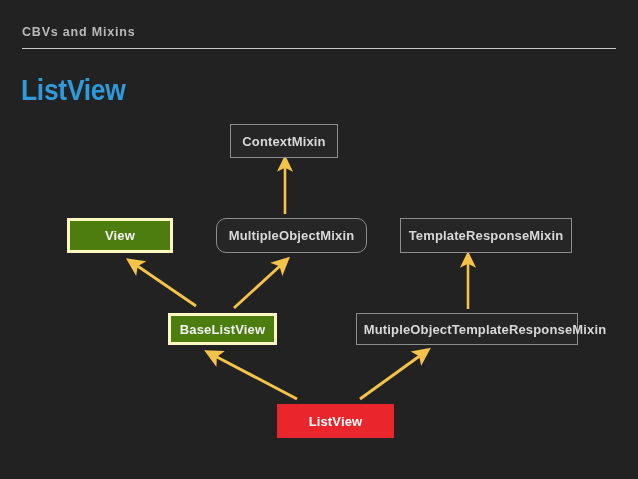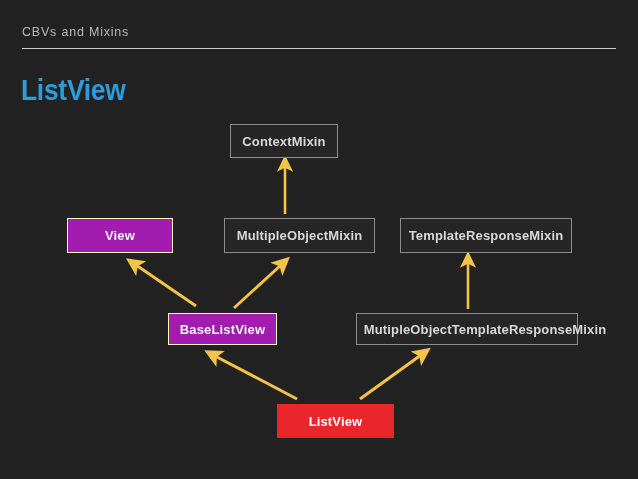--- a/index.html
+++ b/index.html
@@ -22,21 +22,21 @@
     height: 479px;
     background: #222222;
   }
 
   
   #header-title {
     position: absolute;
     left: 22px;
     top: 25px;
     font-size: 12.5px;
-    font-weight: normal;
+    font-weight: bold;
     letter-spacing: 0.8px;
     color: #b9b9b9;
     white-space: nowrap;
   }
   #header-rule {
     position: absolute;
     left: 22px;
     top: 48px;
     width: 594px;
     height: 1px;
@@ -82,34 +82,34 @@
     letter-spacing: 0.15px;
     white-space: nowrap;
     z-index: 3;
   }
   .node-outline {
     border: 1.5px solid #8d8d8d;
     background: #262626;
     color: #d8d8d8;
   }
   .node-green {
-    background: #a21caf;
-    border: 1px solid #fef9c3;
+    background: #4d7c0f;
+    border: 3px solid #fef9c3;
     color: #f2f2f2;
   }
   .node-red {
     background: #e8262c;
     border: 1px solid #e8262c;
     color: #ffffff;
     font-size: 13px;
   }
 
   #node-context-mixin       { left:230px; top:124px; width:108px; height:34px; }
   #node-view                { left:67px;  top:218px; width:106px; height:35px; }
-  #node-multiple-object     { left:224px; top:218px; width:151px; height:35px; }
+  #node-multiple-object     { left:216px; top:218px; width:151px; height:35px;border-radius:10px; }
   #node-template-response   { left:400px; top:218px; width:172px; height:35px; }
   #node-base-list-view      { left:168px; top:313px; width:109px; height:32px; }
   #node-mutiple-object-trm  { left:356px; top:313px; width:222px; height:32px;padding-left:36px; }
   #node-list-view           { left:277px; top:404px; width:117px; height:34px; }
 </style>
 </head>
 <body>
 
 <div id="slide">
 

